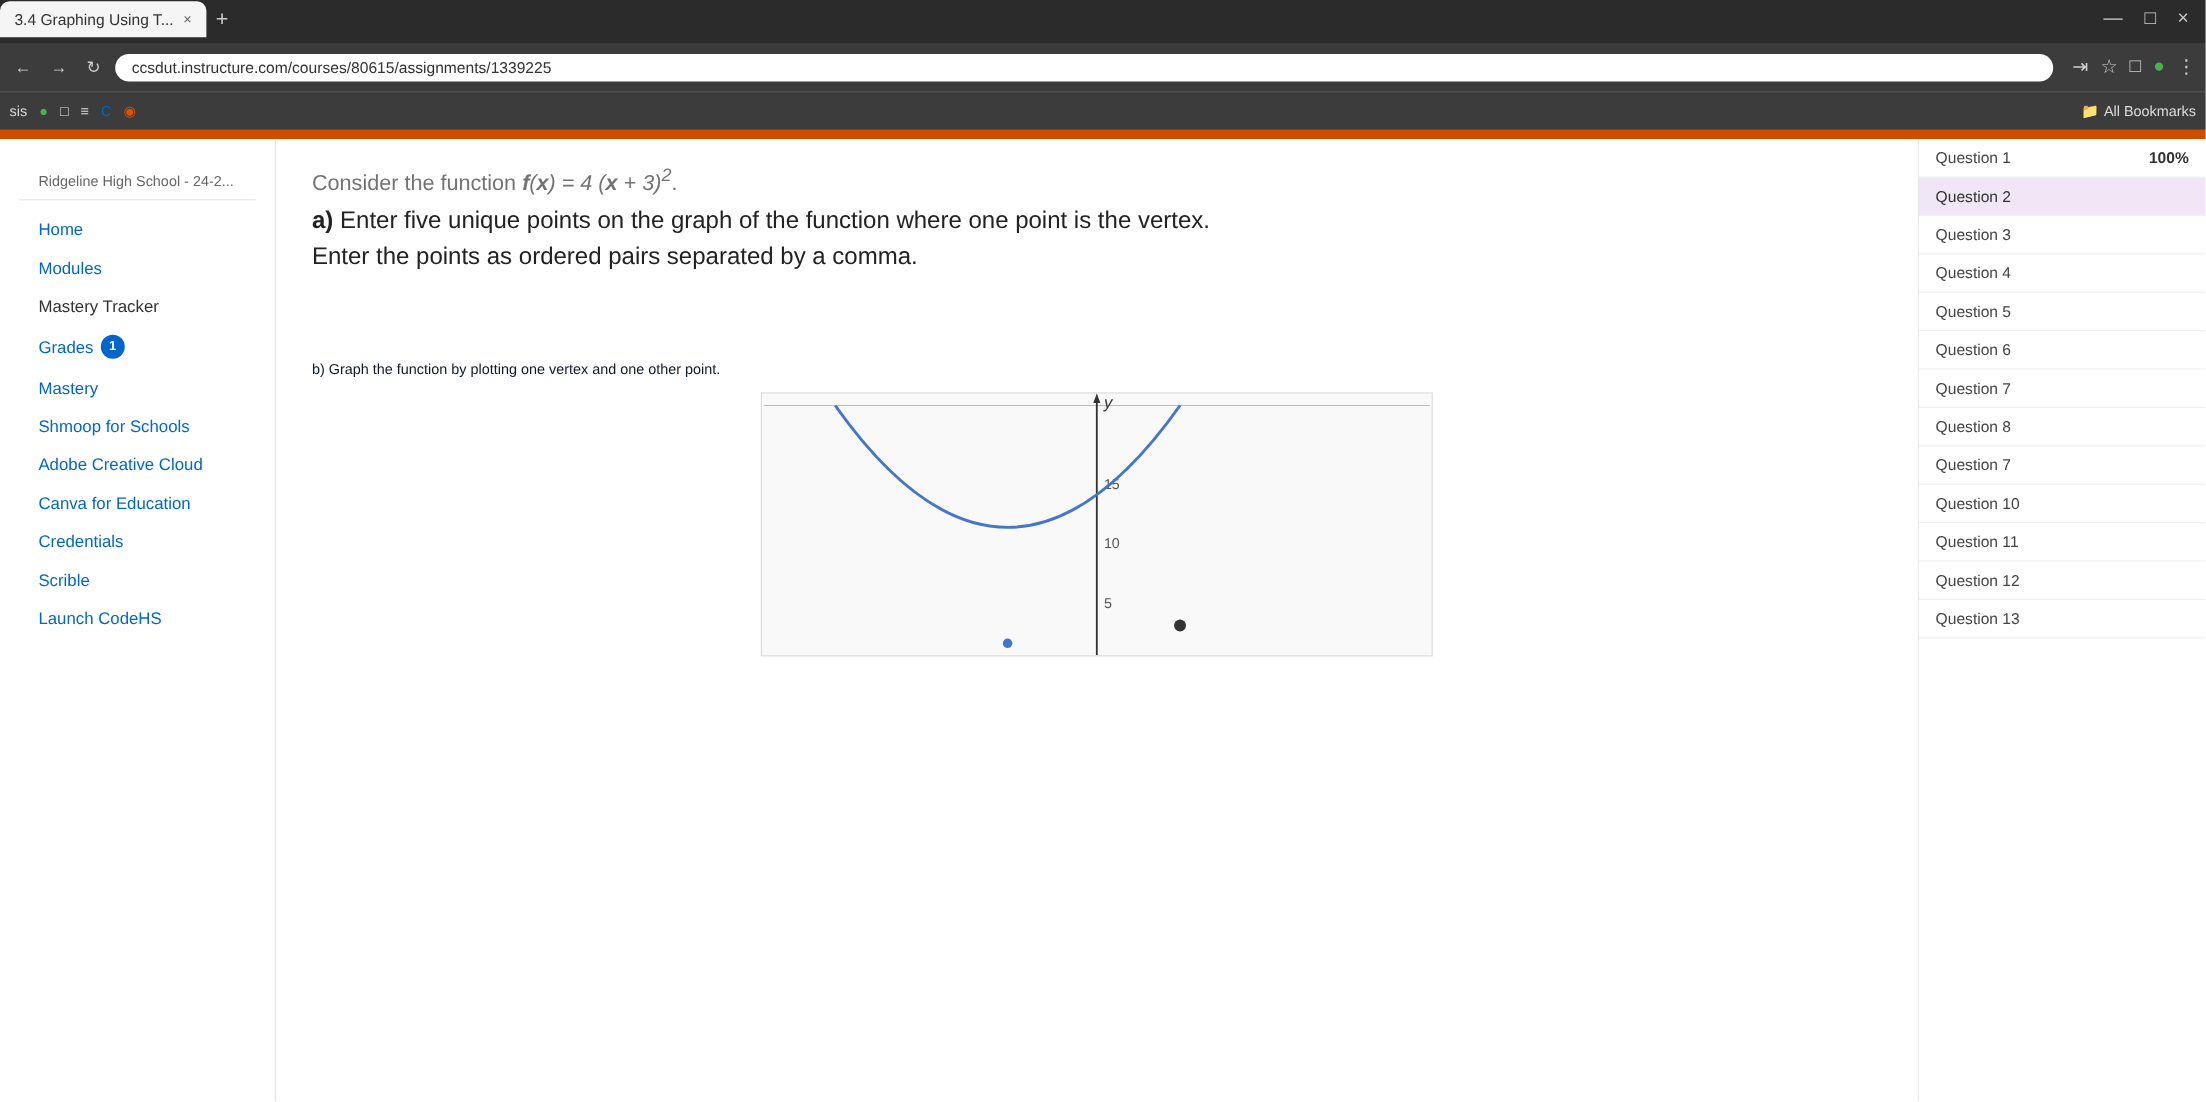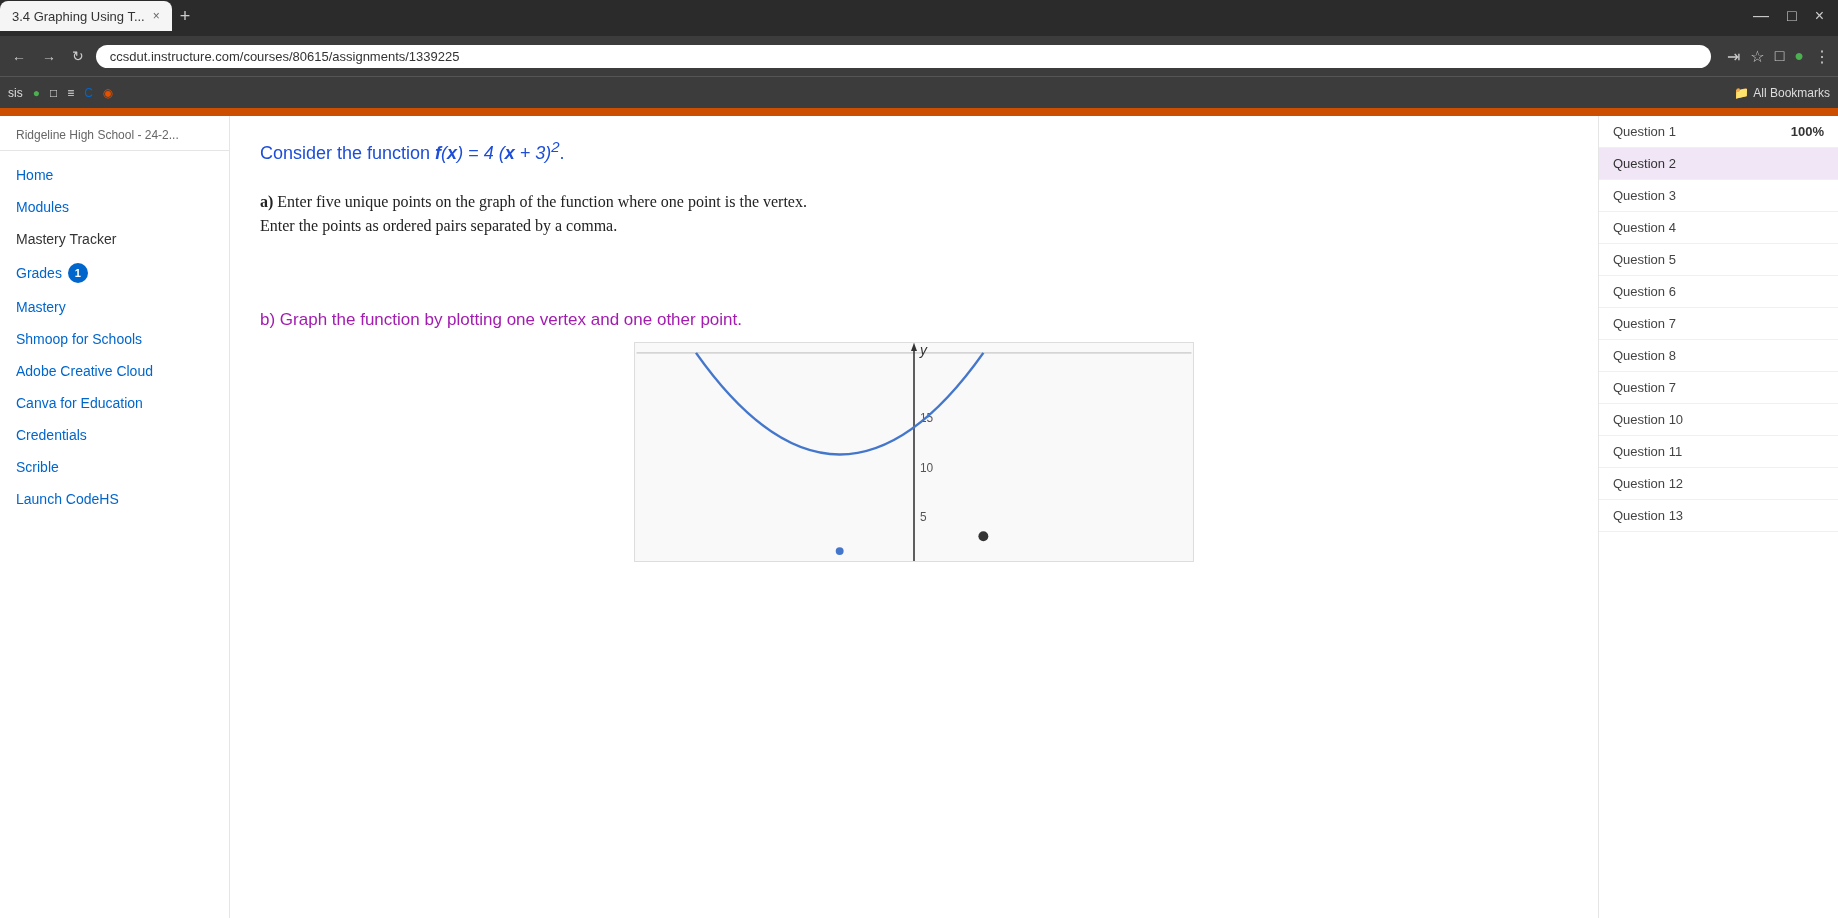--- a/index.html
+++ b/index.html
@@ -24,32 +24,32 @@
     .bookmark-item { display: flex; align-items: center; gap: 4px; color: #ddd; font-size: 12px; cursor: pointer; }
     .all-bookmarks { margin-left: auto; color: #ddd; font-size: 12px; cursor: pointer; display: flex; align-items: center; gap: 4px; }
 
     
     .orange-bar { background: #cc4e00; height: 8px; width: 100%; }
 
     
     .content-area { display: flex; height: calc(918px - 36px - 40px - 32px - 8px); }
 
     
-    .sidebar { width: 230px; background: #fff; border-right: 1px solid #e5e5e5; padding: 0; flex-shrink: 0; overflow-y: auto; }
+    .sidebar { width: 230px; background: #fff; border-right: 1px solid #e5e5e5; padding: 16px; flex-shrink: 0; overflow-y: auto; }
     .sidebar-header { font-size: 12px; color: #666; padding: 12px 16px 8px 16px; border-bottom: 1px solid #e5e5e5; }
     .sidebar-nav { padding: 8px 0; }
     .sidebar-item { padding: 8px 16px; font-size: 14px; color: #0066cc; cursor: pointer; display: flex; align-items: center; gap: 6px; }
     .sidebar-item.active { color: #333; font-weight: 500; }
     .badge { background: #0066cc; color: #fff; border-radius: 50%; width: 20px; height: 20px; display: flex; align-items: center; justify-content: center; font-size: 11px; font-weight: bold; }
 
     
     .main-content { flex: 1; background: #fff; padding: 20px 30px; overflow-y: auto; position: relative; }
-    .question-text { font-size: 18px; color: #1d4ed8; margin-bottom: 24px; line-height: 1.4; }
-    .part-a { font-size: 16px; color: #222; margin-bottom: 12px; line-height: 1.5; font-family: Liberation Serif, serif; }
-    .part-b { font-size: 17px; color: #a21caf; margin-bottom: 12px; font-weight: 500; }
+    .question-text { font-size: 18px; color: #737373; margin-bottom: 4px; line-height: 1.4; }
+    .part-a { font-size: 20px; color: #222; margin-bottom: 12px; line-height: 1.5; }
+    .part-b { font-size: 12px; color: #0f172a; margin-bottom: 12px; font-weight: 500; }
     .graph-container { display: flex; justify-content: center; margin-top: 10px; }
     .graph-area { width: 560px; height: 220px; position: relative; }
 
     
     .right-panel { width: 240px; background: #fff; border-left: 1px solid #e5e5e5; flex-shrink: 0; }
     .question-list { padding: 0; }
     .question-row { display: flex; justify-content: space-between; align-items: center; padding: 8px 14px; font-size: 13px; color: #444; border-bottom: 1px solid #f0f0f0; cursor: pointer; }
     .question-row.highlighted { background: #f0e6f6; color: #333; font-weight: 500; }
     .question-score { color: #333; font-weight: bold; font-size: 13px; }
 

